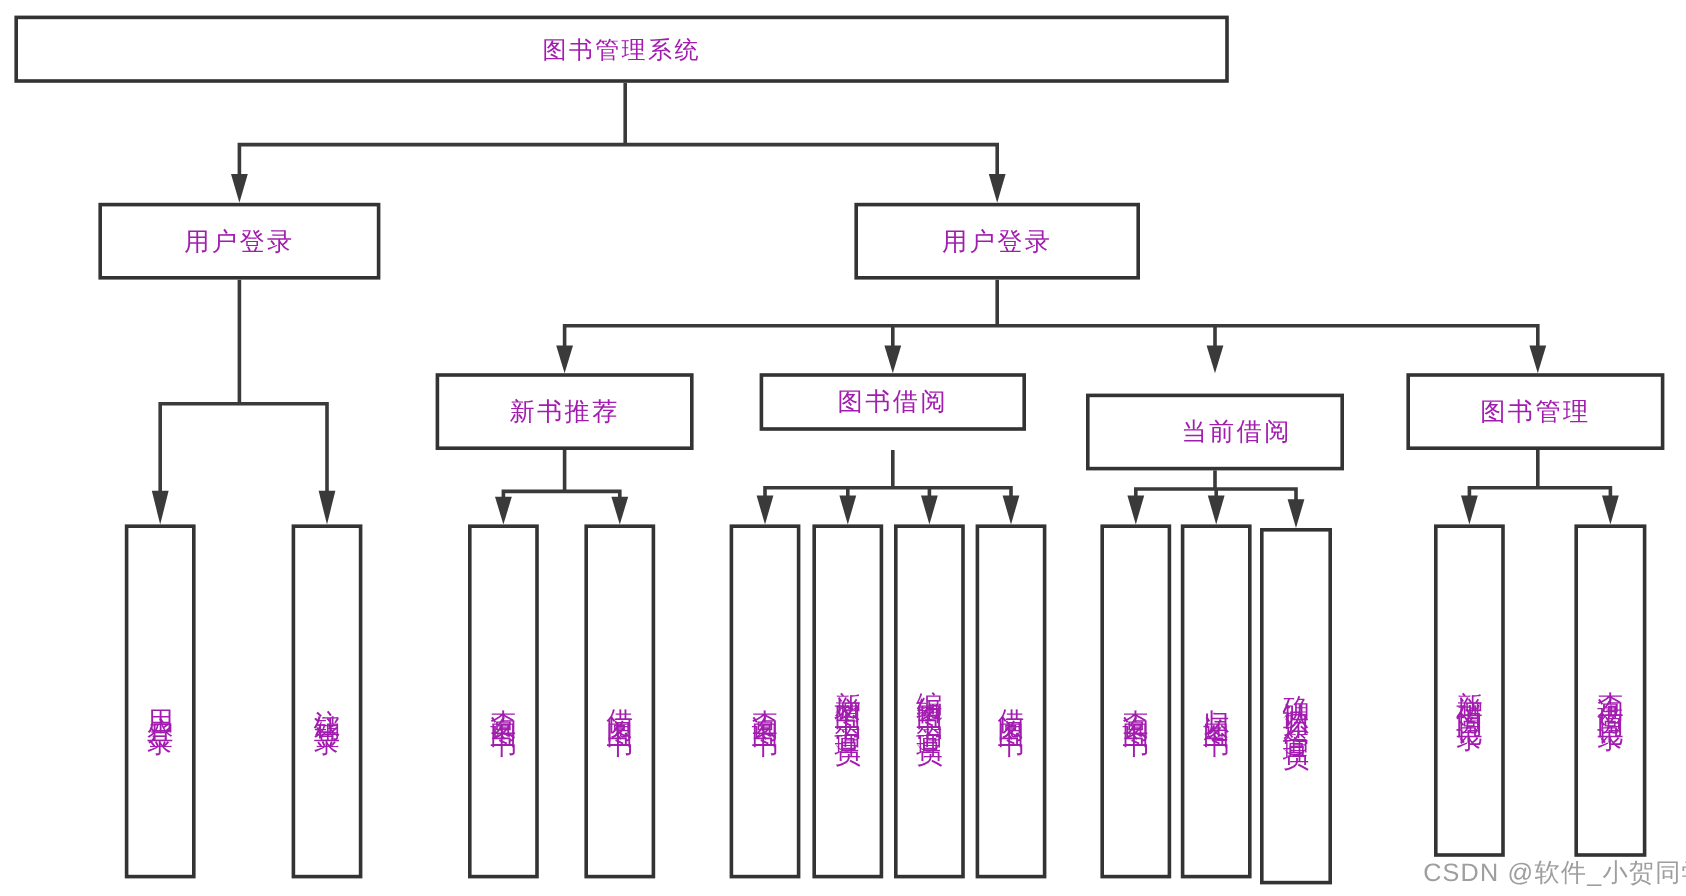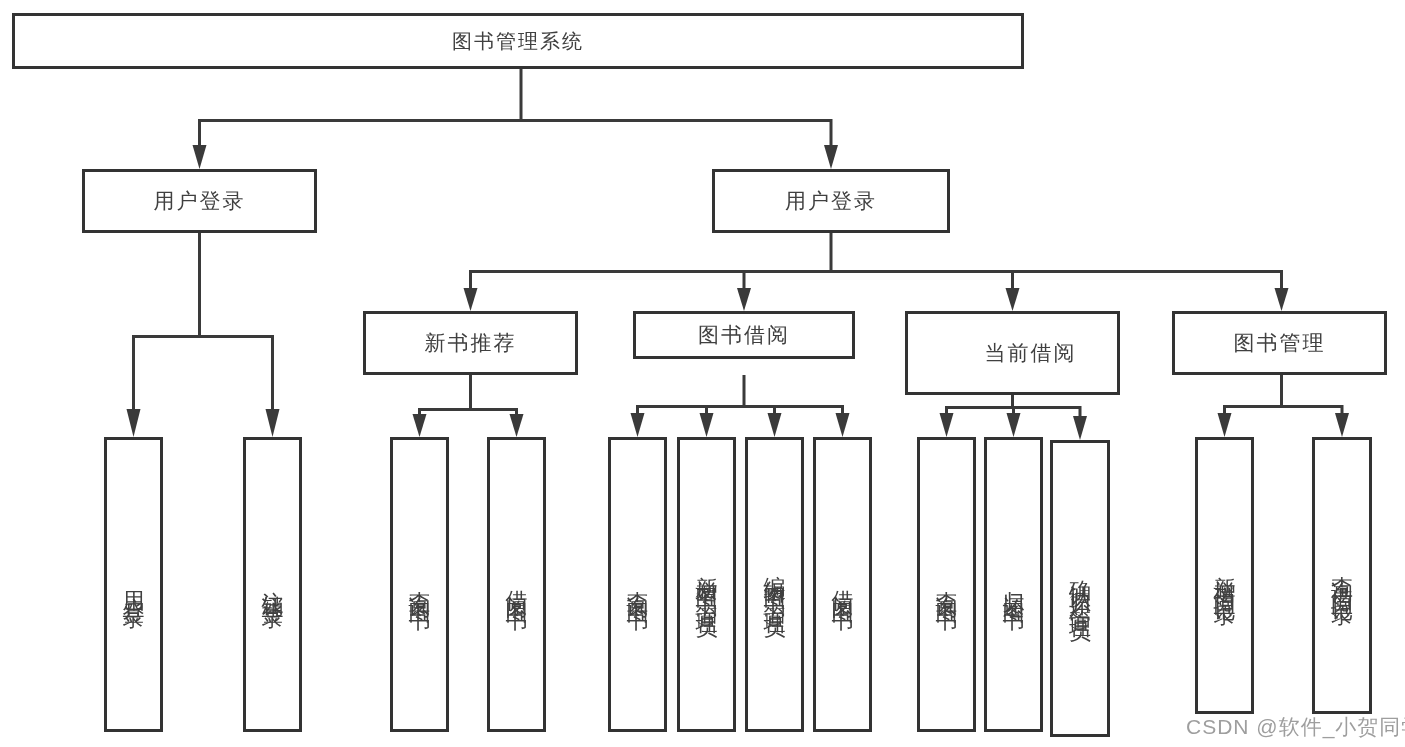--- a/index.html
+++ b/index.html
@@ -14,21 +14,21 @@
   .wires {
     position: absolute;
     left: 0; top: 0;
     width: 1405px; height: 747px;
   }
   .node {
     position: absolute;
     box-sizing: border-box;
     border: 3px solid #333333;
     background: #ffffff;
-    color: #404040;
+    color: #a21caf;
     display: flex;
     align-items: center;
     justify-content: center;
     text-align: left;
   }
   .hnode {
     font-size: 21px;
     letter-spacing: 2px;
     white-space: nowrap;
   }
@@ -93,21 +93,21 @@
     <polygon fill="#3a3a3a" stroke="none" points="1335,413 1349,413 1342,437"></polygon>
   </svg>
 
   <div class="node hnode rootnode" style="left:12px; top:13px; width:1012px; height:56px;">图书管理系统</div>
 
   <div class="node hnode" style="left:82px; top:169px; width:235px; height:64px;">用户登录</div>
   <div class="node hnode" style="left:712px; top:169px; width:238px; height:64px;">用户登录</div>
 
   <div class="node hnode" style="left:363px; top:311px; width:215px; height:64px;">新书推荐</div>
   <div class="node hnode" style="left:633px; top:311px; width:222px; height:48px;">图书借阅</div>
-  <div class="node hnode" style="left:905px; top:311px; width:215px; height:84px;padding-left:36px;">当前借阅</div>
+  <div class="node hnode" style="left:905px; top:328px; width:215px; height:64px;padding-left:36px;">当前借阅</div>
   <div class="node hnode" style="left:1172px; top:311px; width:215px; height:64px;">图书管理</div>
 
   <div class="node leaf" style="left:104px; top:437px; width:59px; height:295px;">用户登录</div>
   <div class="node leaf" style="left:243px; top:437px; width:59px; height:295px;">注销登录</div>
 
   <div class="node leaf" style="left:390px; top:437px; width:59px; height:295px;">查询图书</div>
   <div class="node leaf" style="left:487px; top:437px; width:59px; height:295px;">借阅图书</div>
 
   <div class="node leaf" style="left:608px; top:437px; width:59px; height:295px;">查询图书</div>
   <div class="node leaf" style="left:677px; top:437px; width:59px; height:295px;">新增图书（管理员）</div>

